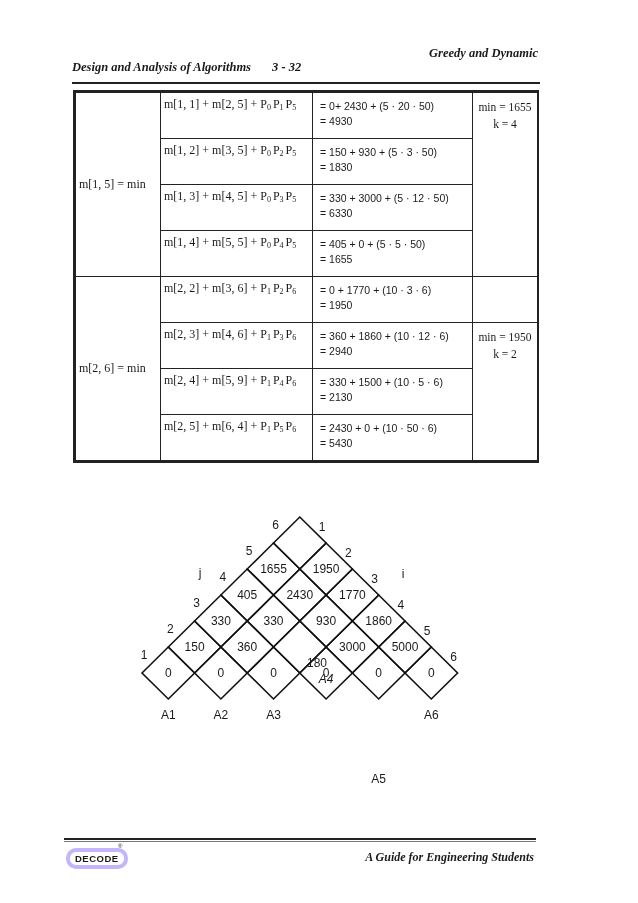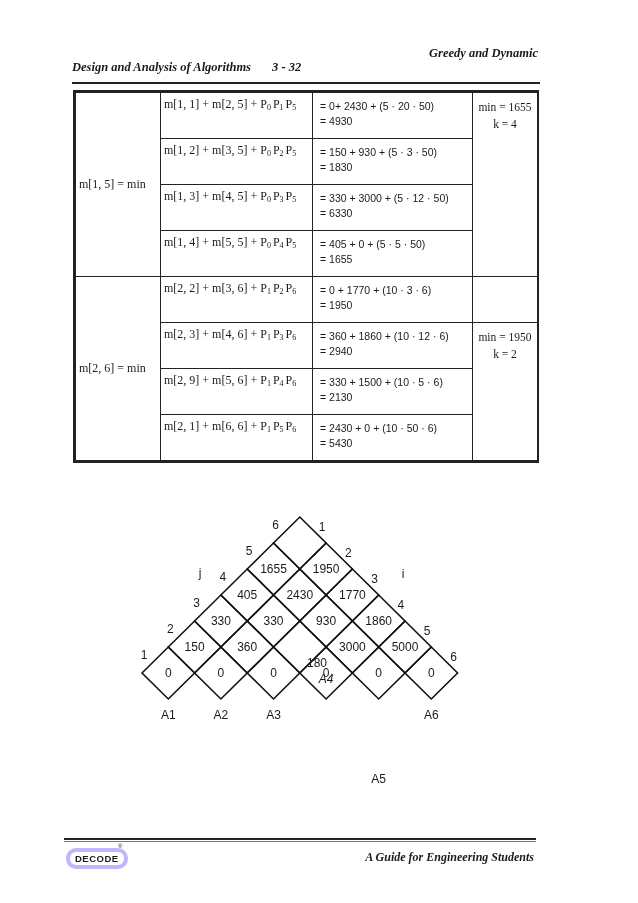--- a/index.html
+++ b/index.html
@@ -100,28 +100,28 @@
           <td class="calc">
             <span class="calc-line">= 360 + 1860 + (10 · 12 · 6)</span>
             <span class="calc-line">= 2940</span>
           </td>
           <td class="res" rowspan="3">
             <div>min = 1950</div>
             <div>k = 2</div>
           </td>
         </tr>
         <tr>
-          <td class="expr"><span>m[2, 9] + m[5, 6] + P</span><sub>1</sub><span style="margin-left: 2px;">P</span><sub>4</sub><span style="margin-left: 2px;">P</span><sub>6</sub></td>
+          <td class="expr"><span>m[2, 4] + m[5, 9] + P</span><sub>1</sub><span style="margin-left: 2px;">P</span><sub>4</sub><span style="margin-left: 2px;">P</span><sub>6</sub></td>
           <td class="calc">
             <span class="calc-line">= 330 + 1500 + (10 · 5 · 6)</span>
             <span class="calc-line">= 2130</span>
           </td>
         </tr>
         <tr>
-          <td class="expr"><span>m[2, 1] + m[6, 6] + P</span><sub>1</sub><span style="margin-left: 2px;">P</span><sub>5</sub><span style="margin-left: 2px;">P</span><sub>6</sub></td>
+          <td class="expr"><span>m[2, 5] + m[6, 4] + P</span><sub>1</sub><span style="margin-left: 2px;">P</span><sub>5</sub><span style="margin-left: 2px;">P</span><sub>6</sub></td>
           <td class="calc">
             <span class="calc-line">= 2430 + 0 + (10 · 50 · 6)</span>
             <span class="calc-line">= 5430</span>
           </td>
         </tr>
       </tbody>
   </table>
 </div>
 
 <svg class="abs diagram" id="diagram" width="638" height="903" viewBox="0 0 638 903">

